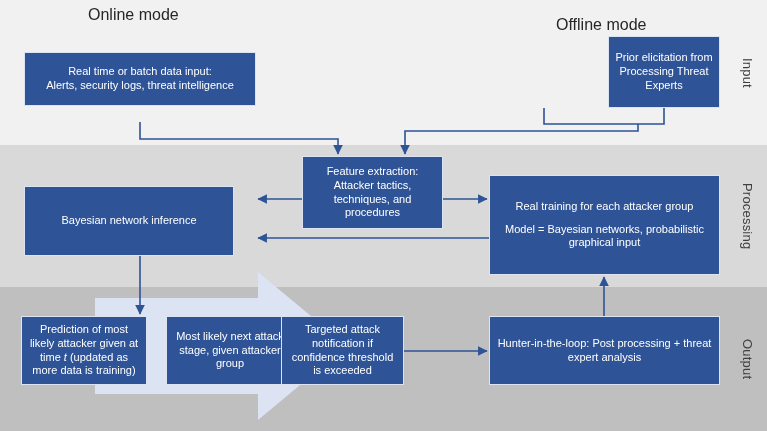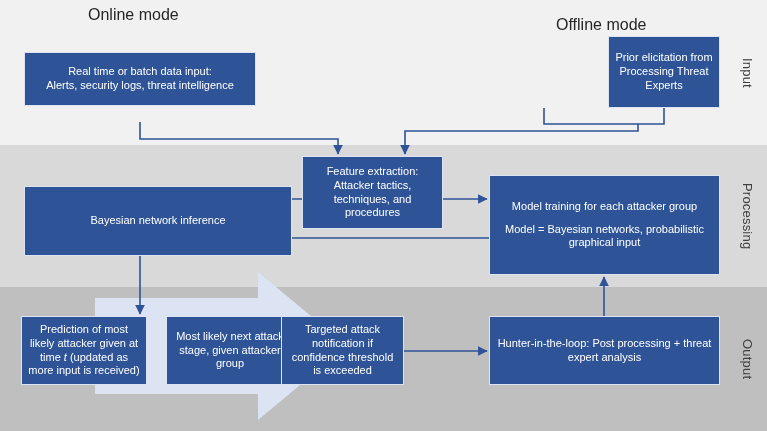--- a/index.html
+++ b/index.html
@@ -103,32 +103,32 @@
 
 
   <div class="box" style="left:608px;top:36px;width:112px;height:72px;">
     <span class="box-inner">Prior elicitation from Processing Threat Experts</span>
   </div>
 
   <div class="box mid" style="left:302px;top:156px;width:141px;height:73px;">
     <span class="box-inner">Feature extraction: Attacker tactics, techniques, and procedures</span>
   </div>
 
-  <div class="box mid" style="left:24px;top:186px;width:268px;height:70px;">
+  <div class="box mid" style="left:24px;top:186px;width:210px;height:70px;">
     <span class="box-inner">Bayesian network inference</span>
   </div>
 
   <div class="box mid" style="left:489px;top:175px;width:231px;height:100px;flex-direction:column;justify-content:center;">
-    <span class="box-inner">Model training for each attacker group</span>
+    <span class="box-inner">Real training for each attacker group</span>
     <span class="box-inner sub">Model = Bayesian networks, probabilistic graphical input</span>
   </div>
 
   <div class="box" style="left:21px;top:316px;width:126px;height:69px;">
     <span class="box-inner">
-      <span>Prediction of most likely attacker given at time </span><span class="ital">t</span><span> (updated as more input is received)</span>
+      <span>Prediction of most likely attacker given at time </span><span class="ital">t</span><span> (updated as more data is training)</span>
     </span>
   </div>
 
   <div class="box" style="left:166px;top:316px;width:128px;height:69px;">
     <span class="box-inner">Most likely next attack stage, given attacker group</span>
   </div>
 
   <div class="box" style="left:281px;top:316px;width:123px;height:69px;">
     <span class="box-inner">Targeted attack notification if confidence threshold is exceeded</span>
   </div>

